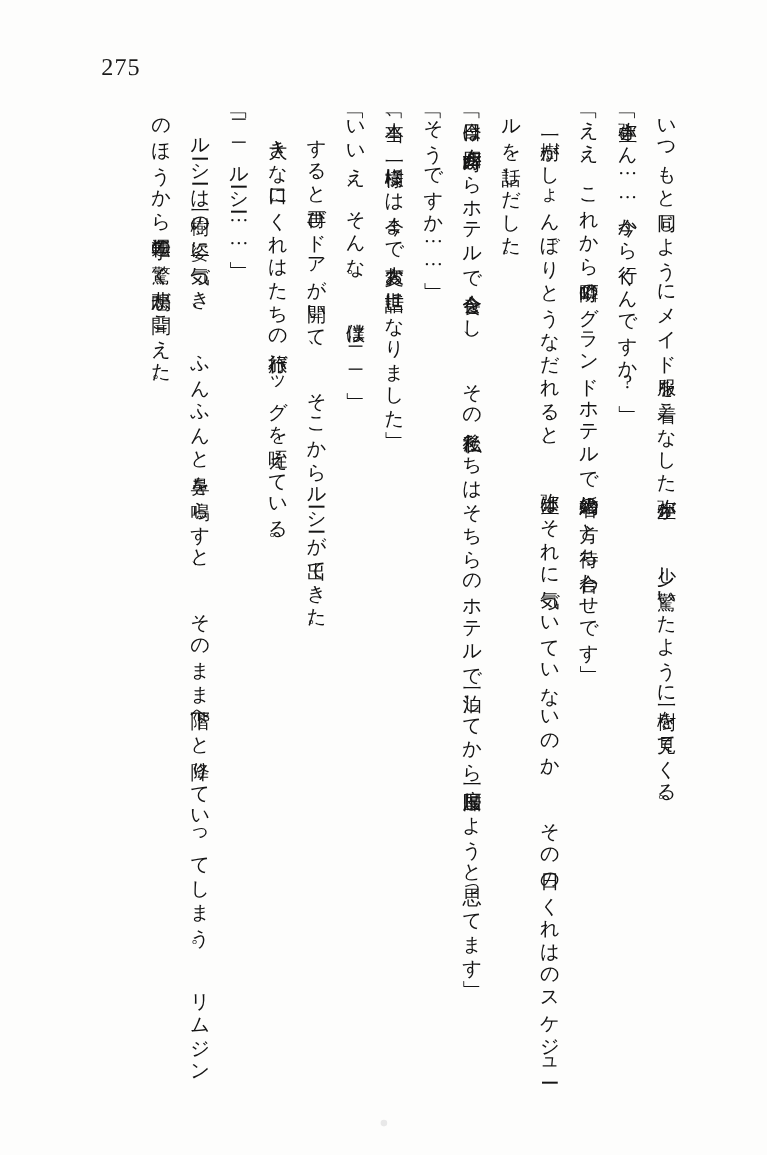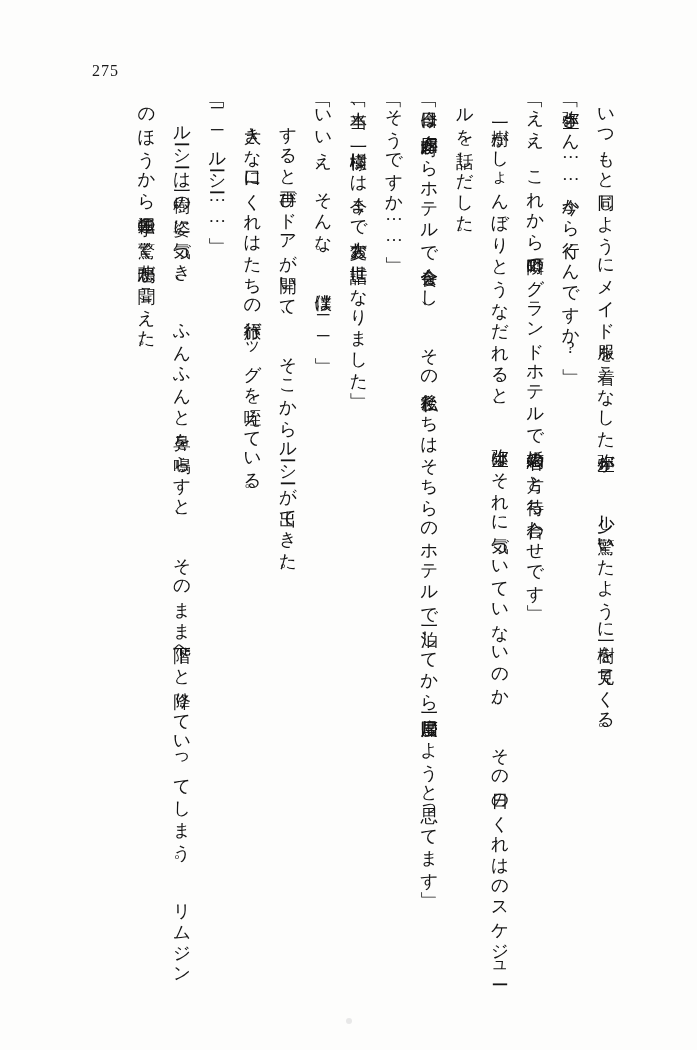--- a/index.html
+++ b/index.html
@@ -15,23 +15,23 @@
     color: #111111;
   }
   .page {
     position: relative;
     width: 697px;
     height: 1050px;
     background: #fdfdfc;
   }
   .page-number {
     position: absolute;
-    top: 62px;
+    top: 48px;
     left: 92px;
-    font-size: 16px;
+    font-size: 22px;
     letter-spacing: 1px;
     color: #1a1a1a;
     font-family: "Liberation Serif", "DejaVu Serif", serif;
   }
   .text-block {
     position: absolute;
     top: 96px;
     right: 74px;
     height: 880px;
     width: 560px;

